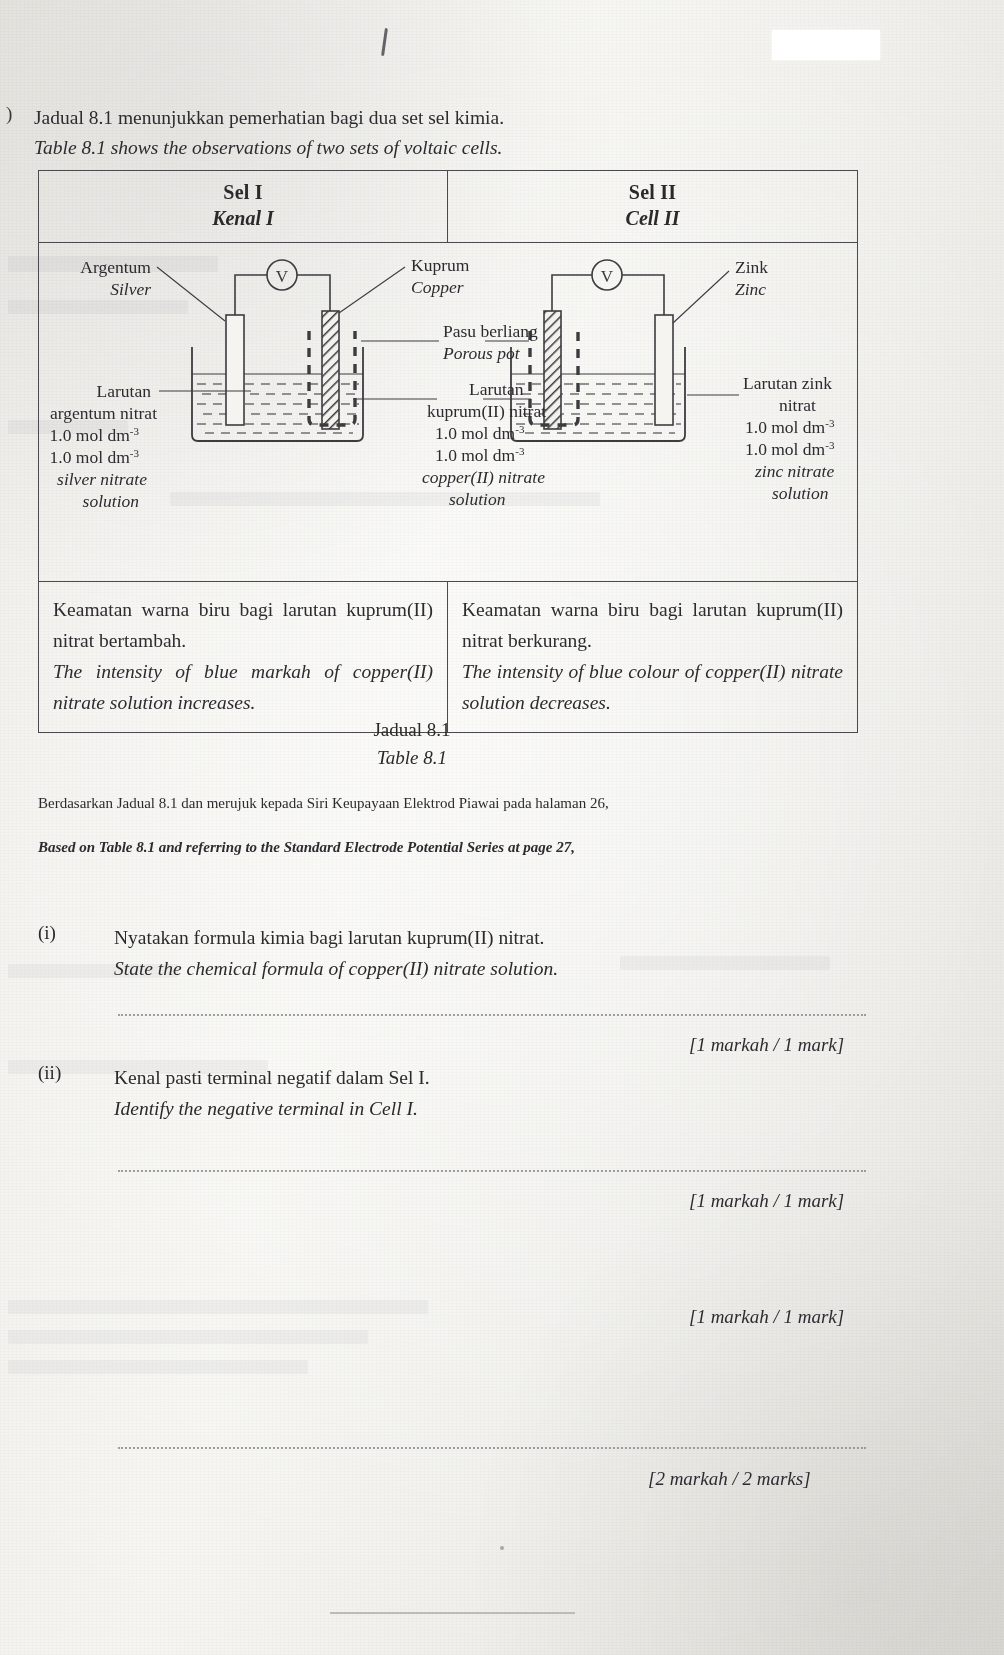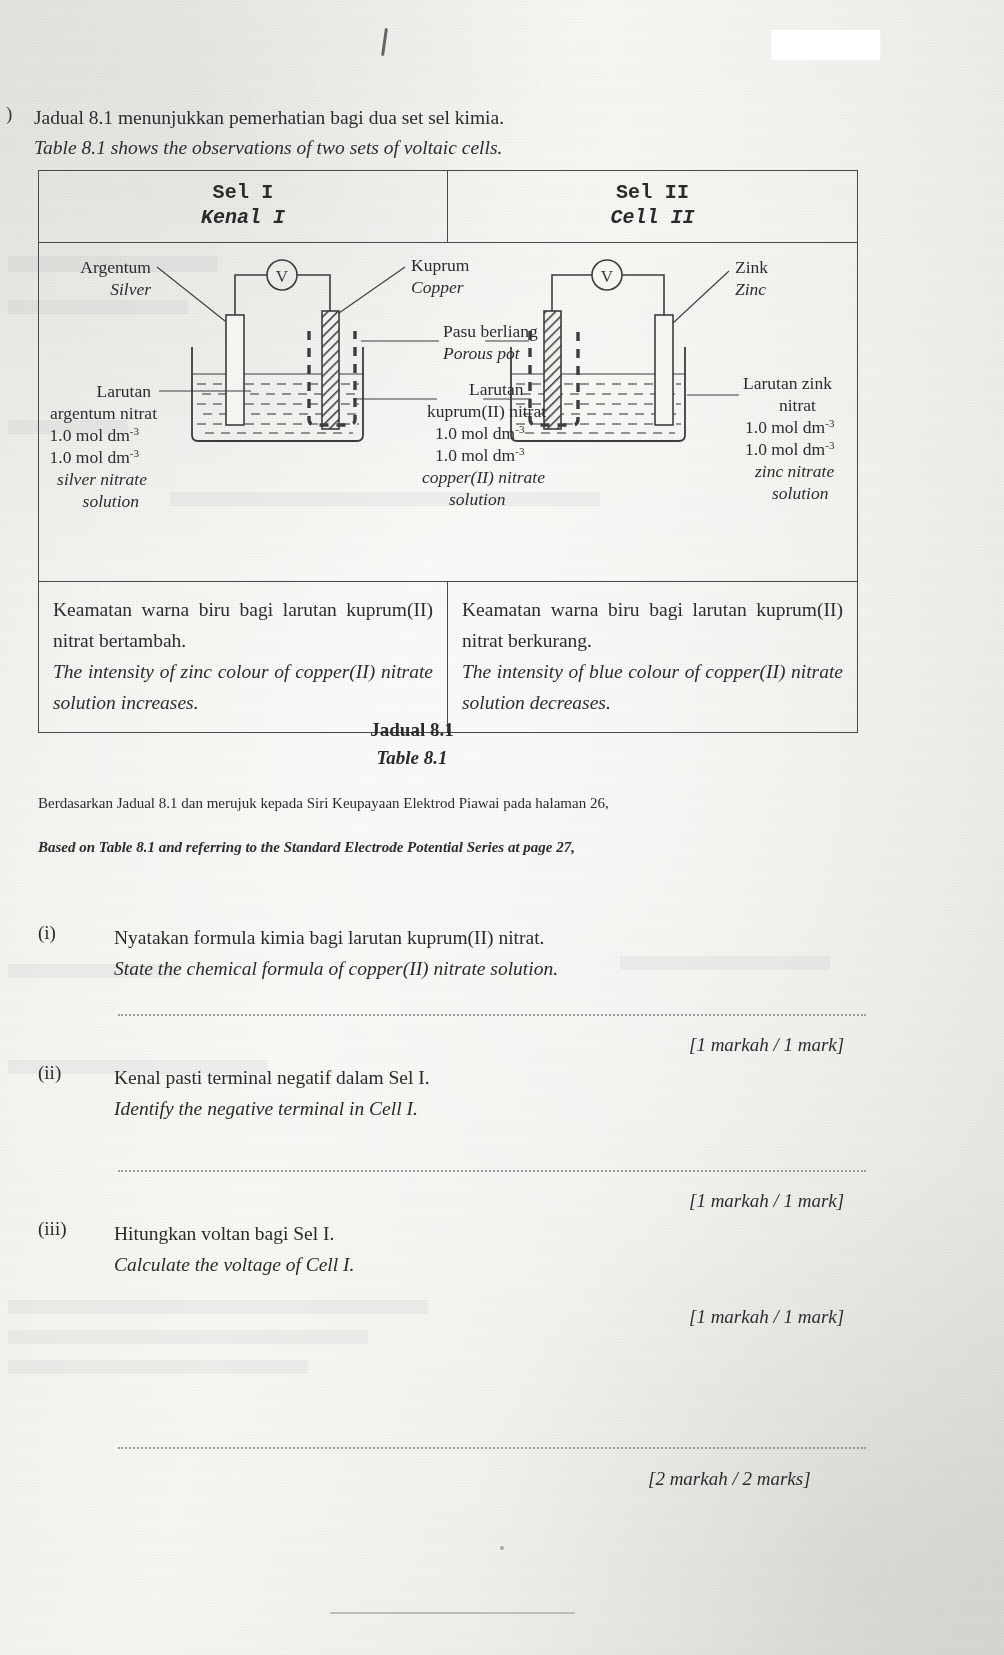--- a/index.html
+++ b/index.html
@@ -80,21 +80,20 @@
   .tbl {
     position: absolute;
     left: 38px; top: 170px;
     width: 820px;
     border: 1.6px solid #4a4a4e;
     box-sizing: border-box;
   }
   .tbl-row { display: flex; }
   .tbl-head {
     border-bottom: 1.6px solid #4a4a4e;
-    font-family: Liberation Mono, monospace;
   }
   .tbl-cell {
     flex: 1 1 50%;
     box-sizing: border-box;
     padding: 9px 10px 11px;
     text-align: center;
   }
   .tbl-cell.sep { border-right: 1.6px solid #4a4a4e; }
   .tbl-head .ms {
     font-size: 20px;
@@ -132,21 +131,20 @@
   .obs-cell.sep { border-right: 1.6px solid #4a4a4e; font-family: Liberation Serif, serif; }
 
   
   .tbl-caption {
     position: absolute;
     left: 0; top: 716px;
     width: 824px;
     text-align: center;
     font-size: 19px;
     line-height: 28px;
-    font-weight: bold;
   }
   .tbl-caption .en { font-style: italic; }
 
   
   .para {
     position: absolute;
     left: 38px;
     width: 828px;
     font-size: 15px;
     line-height: 31px;
@@ -356,21 +354,21 @@
           <text x="733" y="256" font-style="italic">solution</text>
         </g>
       </svg>
 
       <div style="position:absolute;left:408.5px;top:0;width:1.6px;height:0;background:#4a4a4e;"></div>
     </div>
 
     <div class="tbl-row">
       <div class="obs-cell sep">
         <span>Keamatan warna biru bagi larutan kuprum(II) nitrat bertambah.</span>
-        <span class="en">The intensity of zinc colour of copper(II) nitrate solution increases.</span>
+        <span class="en">The intensity of blue markah of copper(II) nitrate solution increases.</span>
       </div>
       <div class="obs-cell">
         <span>Keamatan warna biru bagi larutan kuprum(II) nitrat berkurang.</span>
         <span class="en">The intensity of blue colour of copper(II) nitrate solution decreases.</span>
       </div>
     </div>
   </div>
 
   <div class="tbl-caption">
     <div>Jadual 8.1</div>
@@ -393,27 +391,20 @@
   <div class="qitem" style="left:38px; top:1062px; width:840px; height:70px;">
     <div class="num">(ii)</div>
     <div class="txt">
       <span>Kenal pasti terminal negatif dalam Sel I.</span>
       <span class="en">Identify the negative terminal in Cell I.</span>
     </div>
   </div>
   <div class="dots" style="left:118px; top:1166px; width:748px;"></div>
   <div class="marks" style="left:689px; top:1190px;">[1 markah / 1 mark]</div>
 
-  <div class="qitem" style="left:38px; top:1218px; width:840px; height:70px;">
-    <div class="num">(iii)</div>
-    <div class="txt">
-      <span>Hitungkan voltan bagi Sel I.</span>
-      <span class="en">Calculate the voltage of Cell I.</span>
-    </div>
-  </div>
   <div class="marks" style="left:689px; top:1306px;">[1 markah / 1 mark]</div>
 
   <div class="dots" style="left:118px; top:1443px; width:748px;"></div>
   <div class="marks" style="left:648px; top:1468px;">[2 markah / 2 marks]</div>
 
   <div class="tiny-dot"></div>
   <div class="bottom-rule"></div>
 </div>
 
 </body></html>

